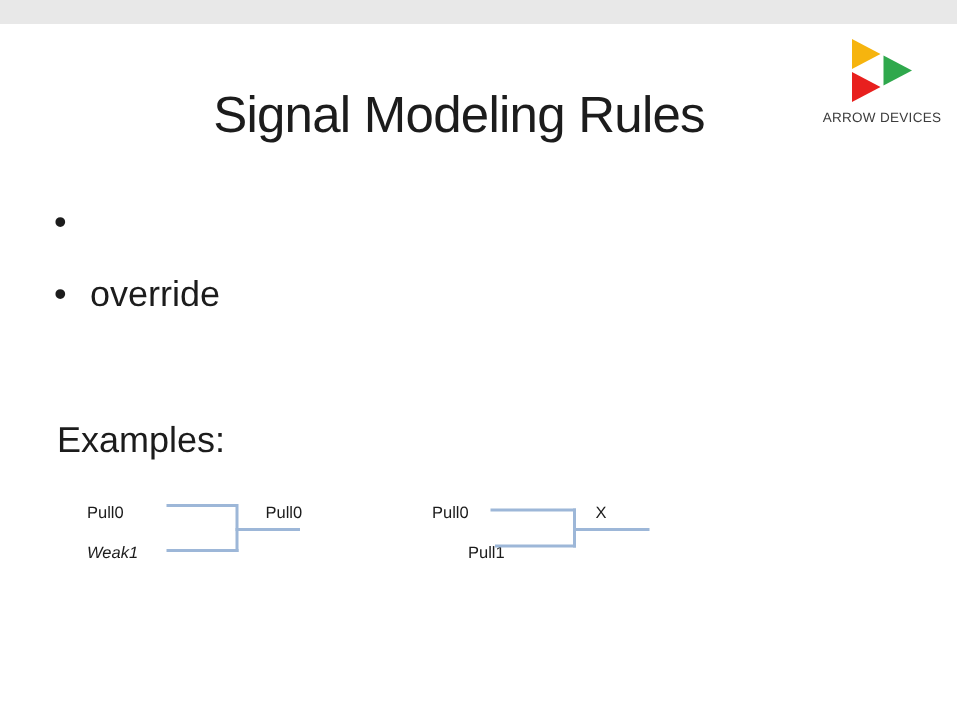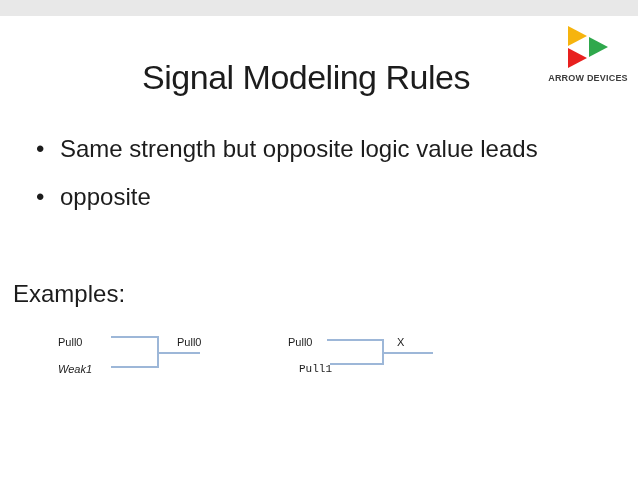--- a/index.html
+++ b/index.html
@@ -16,29 +16,29 @@
     position:absolute; top:42px; left:0; width:612px;
     text-align:center; font-size:34px; letter-spacing:-0.5px;
     white-space:nowrap;
   }
   .logo { position:absolute; left:548px; top:8px; width:80px; text-align:center; }
   .logo svg { display:block; margin:0 auto; }
   .tri-y { fill:var(--logo-yellow,#F6B40E); }
   .tri-g { fill:var(--logo-green,#2FA84C); }
   .tri-r { fill:var(--logo-red,#E8201E); }
   .brand {
-    font-size:9px; font-weight:bold; color:var(--brand-text,#3c3c3c);
+    font-size:9px; font-weight:normal; color:var(--brand-text,#3c3c3c);
     letter-spacing:0.2px; margin-top:3px; white-space:nowrap;
   }
   .bullets { position:absolute; left:36px; top:117px; font-size:24px; line-height:31px; }
   .b-row { display:flex; margin-bottom:17px; }
   .b-row:last-child { margin-bottom:0; }
   .dot { width:24px; flex:0 0 24px; }
   .b-line { display:block; white-space:nowrap; }
-  .examples-label { position:absolute; left:13px; top:262px; font-size:24px; line-height:31px;text-align:right; }
+  .examples-label { position:absolute; left:38px; top:262px; font-size:24px; line-height:31px;text-align:right; }
   .dlabel { position:absolute; font-size:11px; line-height:18px; white-space:nowrap; }
   .wire { position:absolute; background:var(--wire,#9db7d8); }
 </style>
 </head>
 <body>
 
 <div class="slide">
 
   <div class="title">Signal Modeling Rules</div>
 
@@ -48,42 +48,41 @@
       <polygon class="tri-g" points="23,13 42,23 23,33"></polygon>
       <polygon class="tri-r" points="2,24 21,34 2,44"></polygon>
     </svg>
     <div class="brand">ARROW DEVICES</div>
   </div>
 
   <div class="bullets">
     <div class="b-row">
       <span class="dot">•</span>
       <span class="b-text">
-        <span class="b-line">Same strength but opposite logic value leads</span>
       </span>
     </div>
     <div class="b-row">
       <span class="dot">•</span>
       <span class="b-text">
-        <span class="b-line">opposite</span>
+        <span class="b-line">override</span>
       </span>
     </div>
   </div>
 
   <div class="examples-label">Examples:</div>
 
   <div class="dlabel" style="left:58px; top:317px;">Pull0</div>
   <div class="dlabel" style="left:58px; top:344px;font-style:italic;">Weak1</div>
   <div class="dlabel" style="left:177px; top:317px;">Pull0</div>
   <div class="wire" style="left:111px; top:320px; width:47px; height:2px;"></div>
   <div class="wire" style="left:157px; top:320px; width:2px; height:32px;"></div>
   <div class="wire" style="left:111px; top:350px; width:48px; height:2px;"></div>
   <div class="wire" style="left:157px; top:336px; width:43px; height:2px;"></div>
 
   <div class="dlabel" style="left:288px; top:317px;">Pull0</div>
-  <div class="dlabel" style="left:299px; top:344px;font-family:Liberation Mono, monospace;">Pull1</div>
+  <div class="dlabel" style="left:312px; top:344px;">Pull1</div>
   <div class="dlabel" style="left:397px; top:317px;">X</div>
   <div class="wire" style="left:327px; top:323px; width:57px; height:2px;"></div>
   <div class="wire" style="left:382px; top:323px; width:2px; height:26px;"></div>
   <div class="wire" style="left:330px; top:347px; width:54px; height:2px;"></div>
   <div class="wire" style="left:382px; top:336px; width:51px; height:2px;"></div>
 
 </div>
 
 </body></html>

